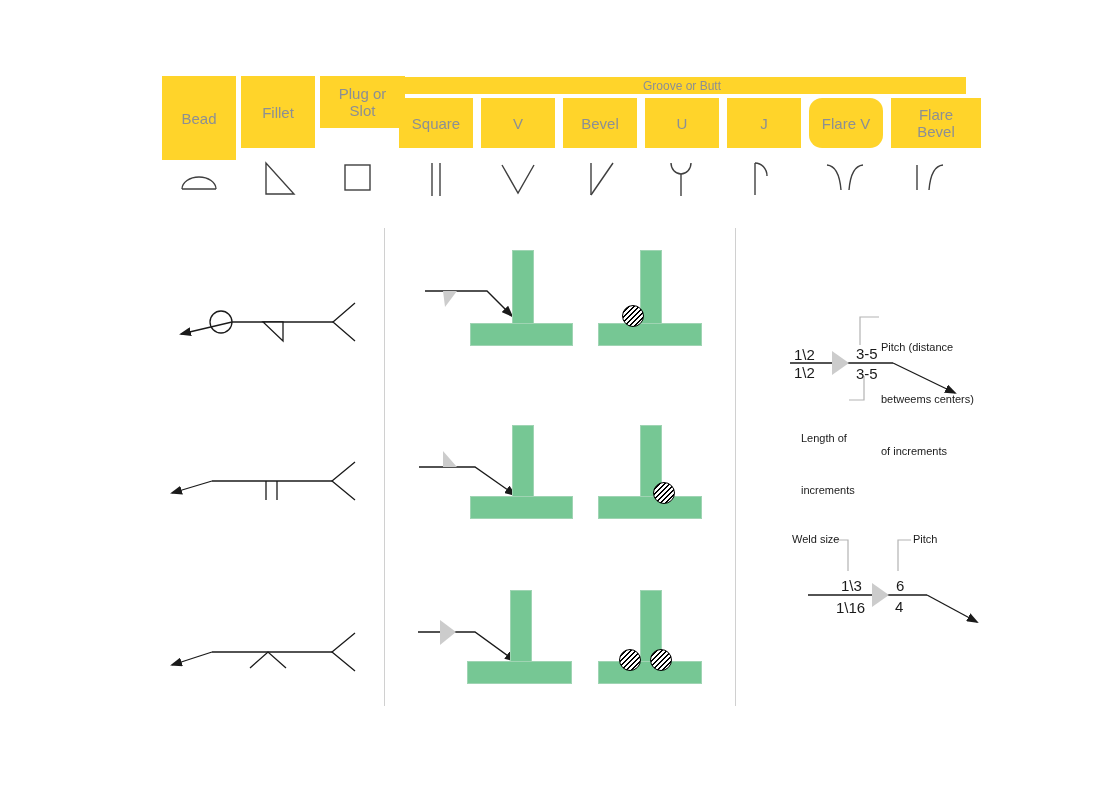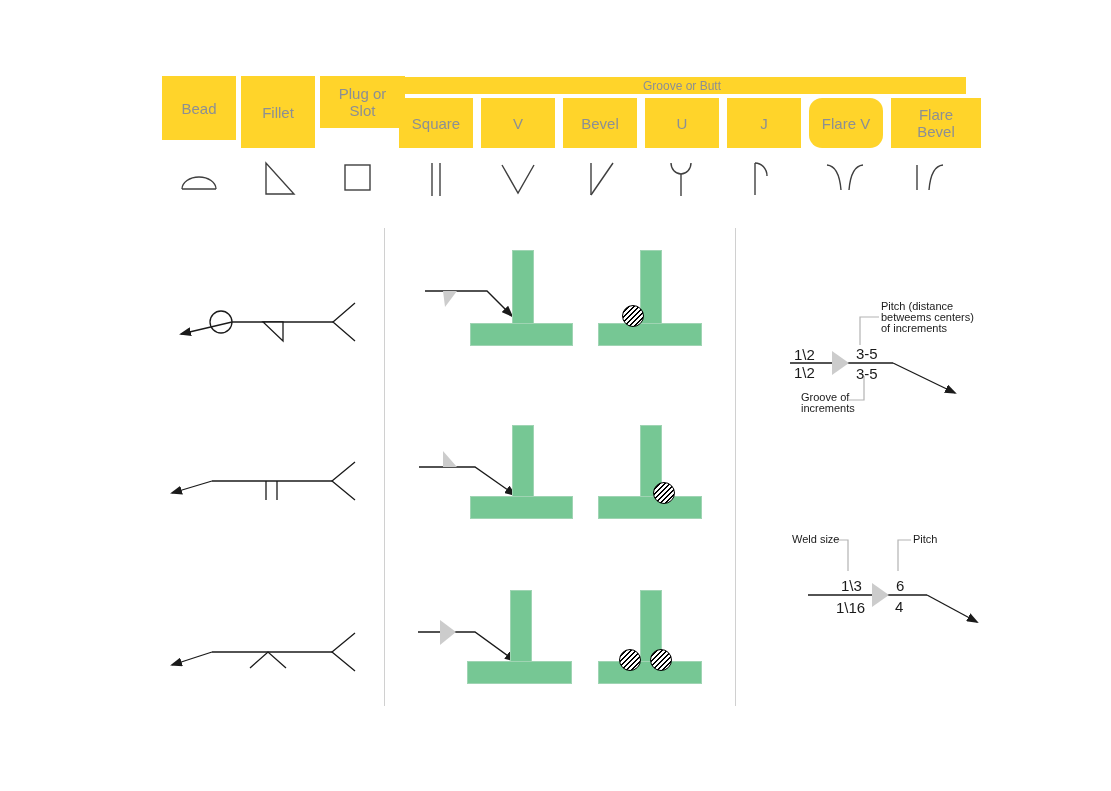--- a/index.html
+++ b/index.html
@@ -21,38 +21,38 @@
              box-sizing:border-box;
              background:repeating-linear-gradient(135deg,#000 0px,#000 1.5px,#fff 1.5px,#fff 3.6px);}
   .divider{position:absolute;width:1px;background:#d0d0d0;}
   
   svg.diag line, svg.diag path, svg.diag polyline{stroke:#1a1a1a;stroke-width:1.3;fill:none;}
   svg.diag circle{stroke:#1a1a1a;stroke-width:1.3;fill:none;}
   svg.diag polygon.outline{stroke:#1a1a1a;stroke-width:1.3;fill:#ffffff;}
   svg.diag polygon.graytri{fill:#cccccc;stroke:none;}
   svg.diag .leader{stroke:#b3b3b3;stroke-width:1.2;fill:none;}
   .note{position:absolute;font-size:11px;line-height:11px;color:#1a1a1a;white-space:nowrap;}
-  .note span{display:block;}
+  .note span{display:block;margin-top:41px;}
   .num{position:absolute;font-size:15px;color:#1a1a1a;white-space:nowrap;}
 </style>
 </head>
 <body>
 
 <div class="canvas">
 
   <svg width="0" height="0" style="position:absolute">
     <defs>
       <marker id="arrowhead" markerUnits="userSpaceOnUse" markerWidth="12" markerHeight="9" refX="10" refY="4.5" orient="auto">
         <path d="M0,0 L12,4.5 L0,9 Z" fill="#1a1a1a" stroke="none"></path>
       </marker>
     </defs>
   </svg>
 
   <div>
-    <div class="ycell" style="left:162px;top:76px;width:74px;height:64px;">
+    <div class="ycell" style="left:162px;top:76px;width:74px;height:84px;">
       <span>Bead</span>
     </div>
     <div class="ycell" style="left:241px;top:76px;width:74px;height:72px;text-align:center;">
       <span>Fillet</span>
     </div>
     <div class="ycell" style="left:320px;top:76px;width:73px;height:52px;padding:0 6px;">
       <span>Plug or Slot</span>
     </div>
 
     <div class="ybanner" style="left:398px;top:77px;width:568px;height:17px;">
@@ -210,21 +210,21 @@
       <line x1="2" y1="68" x2="105" y2="68"></line>
       <line x1="105" y1="68" x2="167" y2="98" marker-end="url(#arrowhead)"></line>
       <polygon class="graytri" points="44,56 44,80 61,68"></polygon>
     </svg>
     <div class="note" style="left:881px;top:301px;">
       <span>Pitch (distance</span>
       <span>betweems centers)</span>
       <span>of increments</span>
     </div>
     <div class="note" style="left:801px;top:392px;">
-      <span>Groove of</span>
+      <span>Length of</span>
       <span>increments</span>
     </div>
     <div class="num" style="left:794px;top:346px;">1\2</div>
     <div class="num" style="left:794px;top:364px;">1\2</div>
     <div class="num" style="left:856px;top:345px;">3-5</div>
     <div class="num" style="left:856px;top:365px;">3-5</div>
   </div>
 
   <div>
     <svg class="diag abs" style="left:795px;top:530px;" width="195" height="100">

